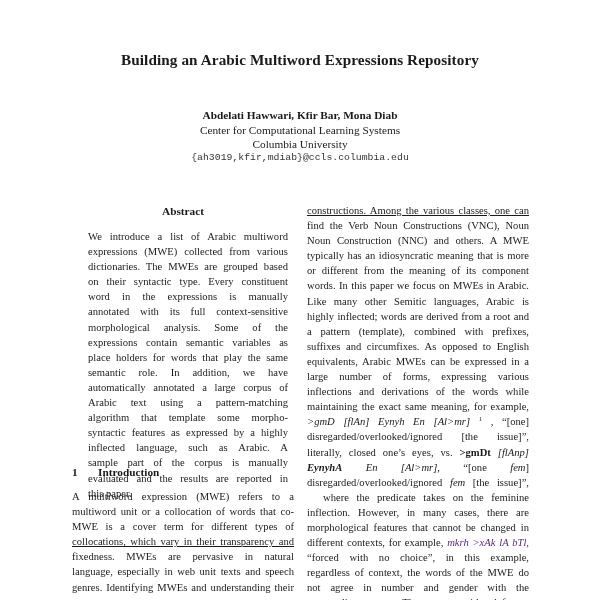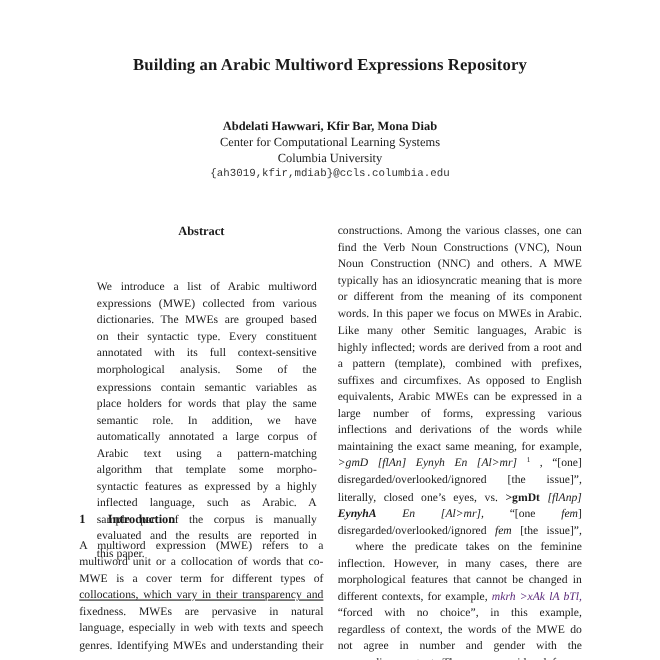--- a/index.html
+++ b/index.html
@@ -11,21 +11,21 @@
              font-weight: bold; font-size: 11.3px; line-height: 14px; }
   .affil { position: absolute; left: 0; width: 600px; text-align: center;
            font-size: 11.3px; line-height: 14px; }
   .affil1 { top: 123px; }
   .affil2 { top: 137px; }
   .email { position: absolute; top: 151px; left: 0; width: 600px; text-align: center;
            font-family: "Liberation Mono", "DejaVu Sans Mono", monospace; font-size: 9.8px; line-height: 14px; color: #333; }
   .col { position: absolute; font-size: 10.6px; line-height: 15.1px; text-align: justify; }
   .abstract-head { position: absolute; top: 205px; left: 77px; width: 212px; text-align: center;
                    font-weight: bold; font-size: 11.3px; }
-  .abstract { top: 229px; left: 88px; width: 200px; margin-top: 25px; }
+  .abstract { top: 229px; left: 88px; width: 200px; }
   .intro-head { position: absolute; top: 466px; left: 72px; font-weight: bold; font-size: 11.3px; }
   .intro-head .num { display: inline-block; width: 26px; }
   .intro { top: 489px; left: 72px; width: 222px; }
   .right { top: 203px; left: 307px; width: 222px; }
   .line { display: block; white-space: nowrap; text-align-last: justify; text-align: justify; }
   .line.last { text-align-last: left; }
   .it { font-style: italic; }
   .bi { font-weight: bold; font-style: italic; }
   sup { font-size: 6.5px; vertical-align: 4px; line-height: 0; }
 </style>
@@ -37,20 +37,21 @@
 <div class="affil affil1">Center for Computational Learning Systems</div>
 <div class="affil affil2">Columbia University</div>
 <div class="email">{ah3019,kfir,mdiab}@ccls.columbia.edu</div>
 
 <div class="abstract-head">Abstract</div>
 <div class="col abstract" id="abstract-body">
     <span class="line" style="display: block;"><span style="white-space: nowrap;">We introduce a list of Arabic multiword</span></span>
     <span class="line" style="display: block;"><span style="white-space: nowrap;">expressions (MWE) collected from various</span></span>
     <span class="line" style="display: block;"><span style="white-space: nowrap;">dictionaries. The MWEs are grouped based</span></span>
     <span class="line" style="display: block;"><span style="white-space: nowrap;">on their syntactic type. Every constituent</span></span>
+    <span class="line" style="display: block;"><span style="white-space: nowrap;">word in the expressions is manually</span></span>
     <span class="line" style="display: block;"><span style="white-space: nowrap;">annotated with its full context-sensitive</span></span>
     <span class="line" style="display: block;"><span style="white-space: nowrap;">morphological analysis. Some of the</span></span>
     <span class="line" style="display: block;"><span style="white-space: nowrap;">expressions contain semantic variables as</span></span>
     <span class="line" style="display: block;"><span style="white-space: nowrap;">place holders for words that play the same</span></span>
     <span class="line" style="display: block;"><span style="white-space: nowrap;">semantic role. In addition, we have</span></span>
     <span class="line" style="display: block;"><span style="white-space: nowrap;">automatically annotated a large corpus of</span></span>
     <span class="line" style="display: block;"><span style="white-space: nowrap;">Arabic text using a pattern-matching</span></span>
     <span class="line" style="display: block;"><span style="white-space: nowrap;">algorithm that template some morpho-</span></span>
     <span class="line" style="display: block;"><span style="white-space: nowrap;">syntactic features as expressed by a highly</span></span>
     <span class="line" style="display: block;"><span style="white-space: nowrap;">inflected language, such as Arabic. A</span></span>
@@ -61,27 +62,27 @@
 
 <div class="intro-head">
   <span class="num">1</span><span>Introduction</span>
 </div>
 <div class="col intro" id="intro-body">
     <span class="line" style="display: block;"><span style="white-space: nowrap;">A multiword expression (MWE) refers to a</span></span>
     <span class="line" style="display: block;"><span style="white-space: nowrap;">multiword unit or a collocation of words that co-</span></span>
     <span class="line" style="display: block;"><span style="white-space: nowrap;">MWE is a cover term for different types of</span></span>
     <span class="line" style="display: block;"><span style="white-space: nowrap; text-decoration: underline;">collocations, which vary in their transparency and</span></span>
     <span class="line" style="display: block;"><span style="white-space: nowrap;">fixedness. MWEs are pervasive in natural</span></span>
-    <span class="line" style="display: block;"><span style="white-space: nowrap;">language, especially in web with texts and speech</span></span>
+    <span class="line" style="display: block;"><span style="white-space: nowrap;">language, especially in web unit texts and speech</span></span>
     <span class="line" style="display: block;"><span style="white-space: nowrap;">genres. Identifying MWEs and understanding their</span></span>
   </div>
 
 <div class="col right">
   <div id="right-a">
-      <span class="line" style="display: block;"><span style="white-space: nowrap;">constructions. Among the various classes, one can</span></span>
+      <span class="line" style="display: block;"><span style="white-space: nowrap; text-decoration: underline;">constructions. Among the various classes, one can</span></span>
       <span class="line" style="display: block;"><span style="white-space: nowrap;">find the Verb Noun Constructions (VNC), Noun</span></span>
       <span class="line" style="display: block;"><span style="white-space: nowrap;">Noun Construction (NNC) and others. A MWE</span></span>
       <span class="line" style="display: block;"><span style="white-space: nowrap;">typically has an idiosyncratic meaning that is more</span></span>
       <span class="line" style="display: block;"><span style="white-space: nowrap;">or different from the meaning of its component</span></span>
       <span class="line" style="display: block;"><span style="white-space: nowrap;">words. In this paper we focus on MWEs in Arabic.</span></span>
       <span class="line" style="display: block;"><span style="white-space: nowrap;">Like many other Semitic languages, Arabic is</span></span>
       <span class="line" style="display: block;"><span style="white-space: nowrap;">highly inflected; words are derived from a root and</span></span>
       <span class="line" style="display: block;"><span style="white-space: nowrap;">a pattern (template), combined with prefixes,</span></span>
       <span class="line" style="display: block;"><span style="white-space: nowrap;">suffixes and circumfixes. As opposed to English</span></span>
       <span class="line" style="display: block;"><span style="white-space: nowrap;">equivalents, Arabic MWEs can be expressed in a</span></span>

